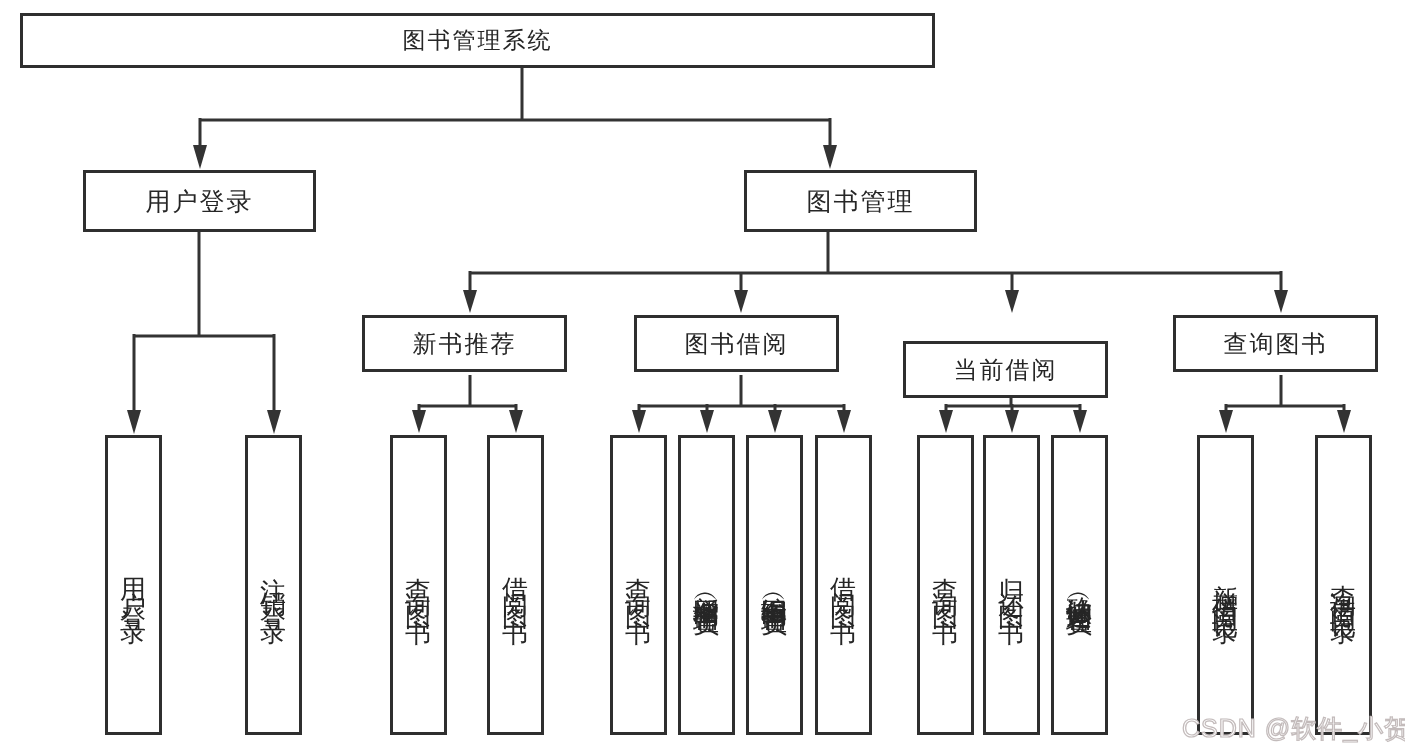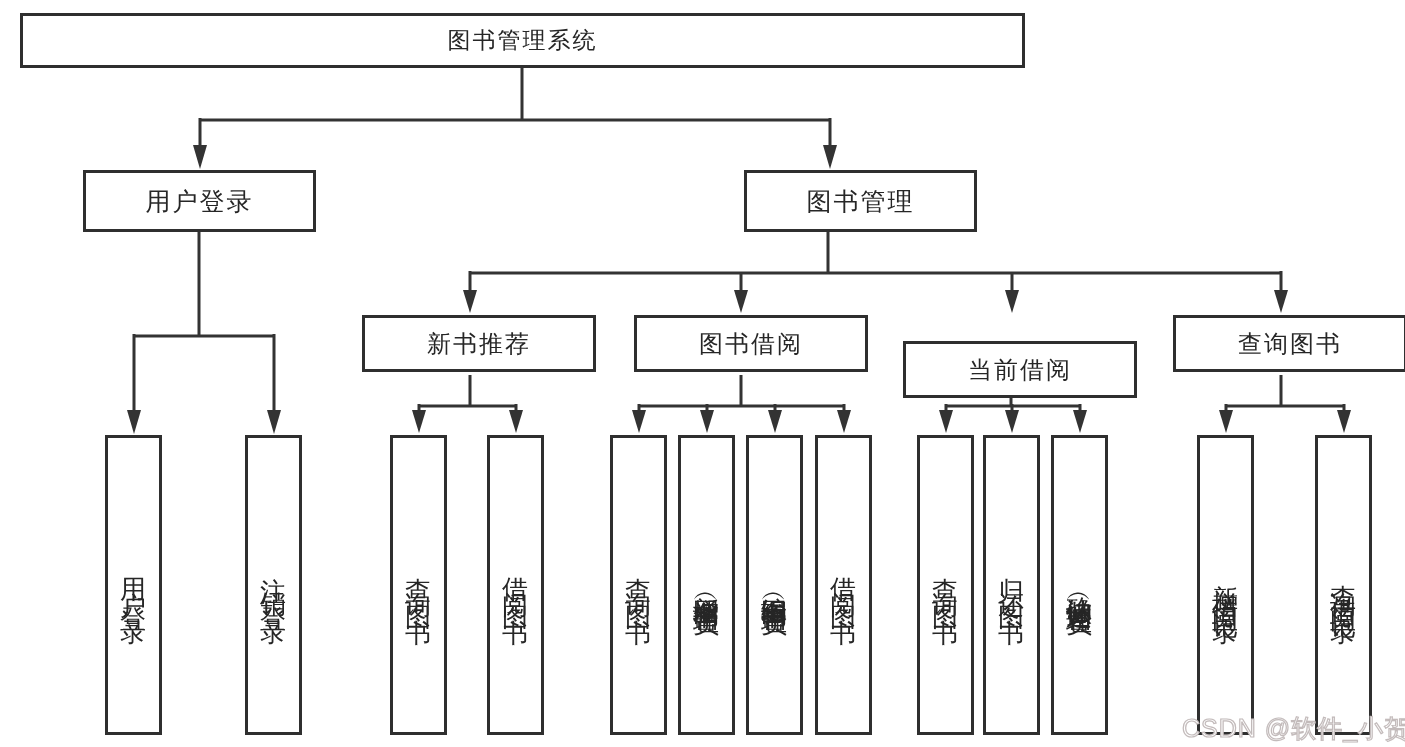--- a/index.html
+++ b/index.html
@@ -8,25 +8,25 @@
     font-family:"Liberation Sans",sans-serif;color:#262626;overflow:hidden;
   }
   .stage{position:absolute;inset:0;}
   svg.connectors{position:absolute;left:0;top:0;z-index:1;}
   .node{
     position:absolute;box-sizing:border-box;background:#ffffff;
     border:3px solid #2f2f2f;display:flex;align-items:center;justify-content:center;
     z-index:2;
   }
   .node .lbl{letter-spacing:2px;white-space:nowrap;}
-  .root-node{left:20px;top:13px;width:1005px;height:55px;font-size:23px;}
+  .root-node{left:20px;top:13px;width:915px;height:55px;font-size:23px;}
   .l2-node{top:170px;width:233px;height:62px;font-size:25px;}
   .l2-user{left:83px;}
   .l2-book{left:744px;}
-  .l3-node{top:315px;width:234px;height:57px;font-size:24px;}
+  .l3-node{top:315px;width:205px;height:57px;font-size:24px;}
   .l3-a{left:362px;}
   .l3-b{left:634px;}
   .l3-c{left:903px;margin-top:26px;}
   .l3-d{left:1173px;}
   .leaf{top:435px;width:57px;height:300px;font-size:26px;}
   .leaf .lbl{
     writing-mode:vertical-lr;text-orientation:mixed;letter-spacing:0;
     line-height:1.0;white-space:nowrap;
   }
   .ls-4 .lbl{letter-spacing:14px;}

